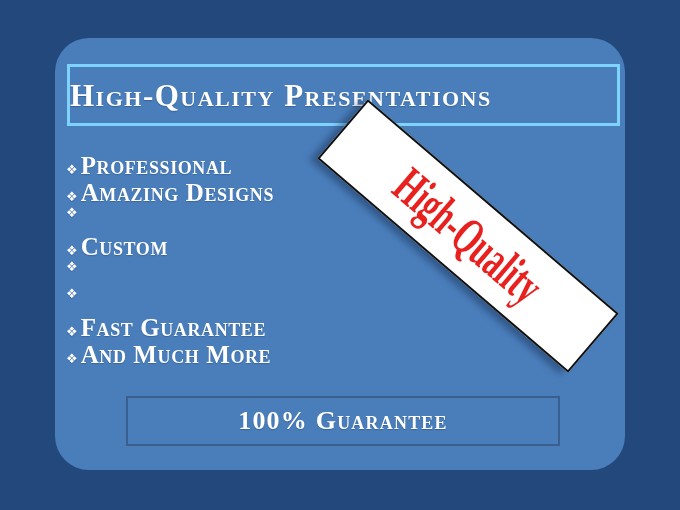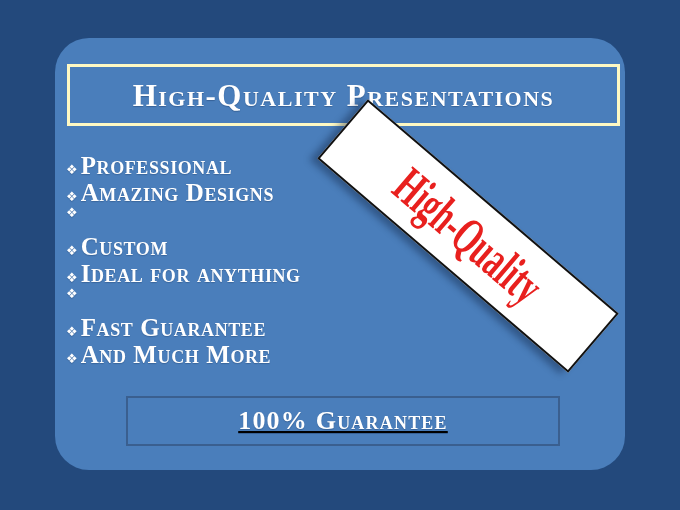--- a/index.html
+++ b/index.html
@@ -30,24 +30,24 @@
   }
 
   
   #title-box {
     position: absolute;
     left: 67px;
     top: 64px;
     width: 553px;
     height: 62px;
     box-sizing: border-box;
-    border: 3px solid #fef9c3;
+    border: 3px solid #7dd3fc;
     display: flex;
     align-items: center;
-    justify-content: center;
+    justify-content: flex-start;
   }
 
   #title-text {
     color: #FFFFFF;
     font-size: 31px;
     font-weight: bold;
     font-variant: small-caps;
     letter-spacing: 1.5px;
     white-space: nowrap;
     line-height: 1;
@@ -126,21 +126,20 @@
     position: absolute;
     left: 126px;
     top: 396px;
     width: 434px;
     height: 50px;
     box-sizing: border-box;
     border: 2px solid #3A5F8F;
     display: flex;
     align-items: center;
     justify-content: center;
-    text-decoration: underline;
   }
 
   #guarantee-text {
     color: #FFFFFF;
     font-size: 26px;
     font-weight: bold;
     font-variant: small-caps;
     letter-spacing: 1.2px;
     white-space: nowrap;
     line-height: 1;
@@ -169,21 +168,20 @@
     </li>
     <li class="bullet-item">
       <span class="bullet-glyph">❖</span>
     </li>
     <li class="bullet-item">
       <span class="bullet-glyph">❖</span>
       <span class="bullet-label">Custom</span>
     </li>
     <li class="bullet-item">
       <span class="bullet-glyph">❖</span>
-      <span class="bullet-label">Ideal for anything</span>
     </li>
     <li class="bullet-item">
       <span class="bullet-glyph">❖</span>
     </li>
     <li class="bullet-item">
       <span class="bullet-glyph">❖</span>
       <span class="bullet-label">Fast Guarantee</span>
     </li>
     <li class="bullet-item">
       <span class="bullet-glyph">❖</span>

